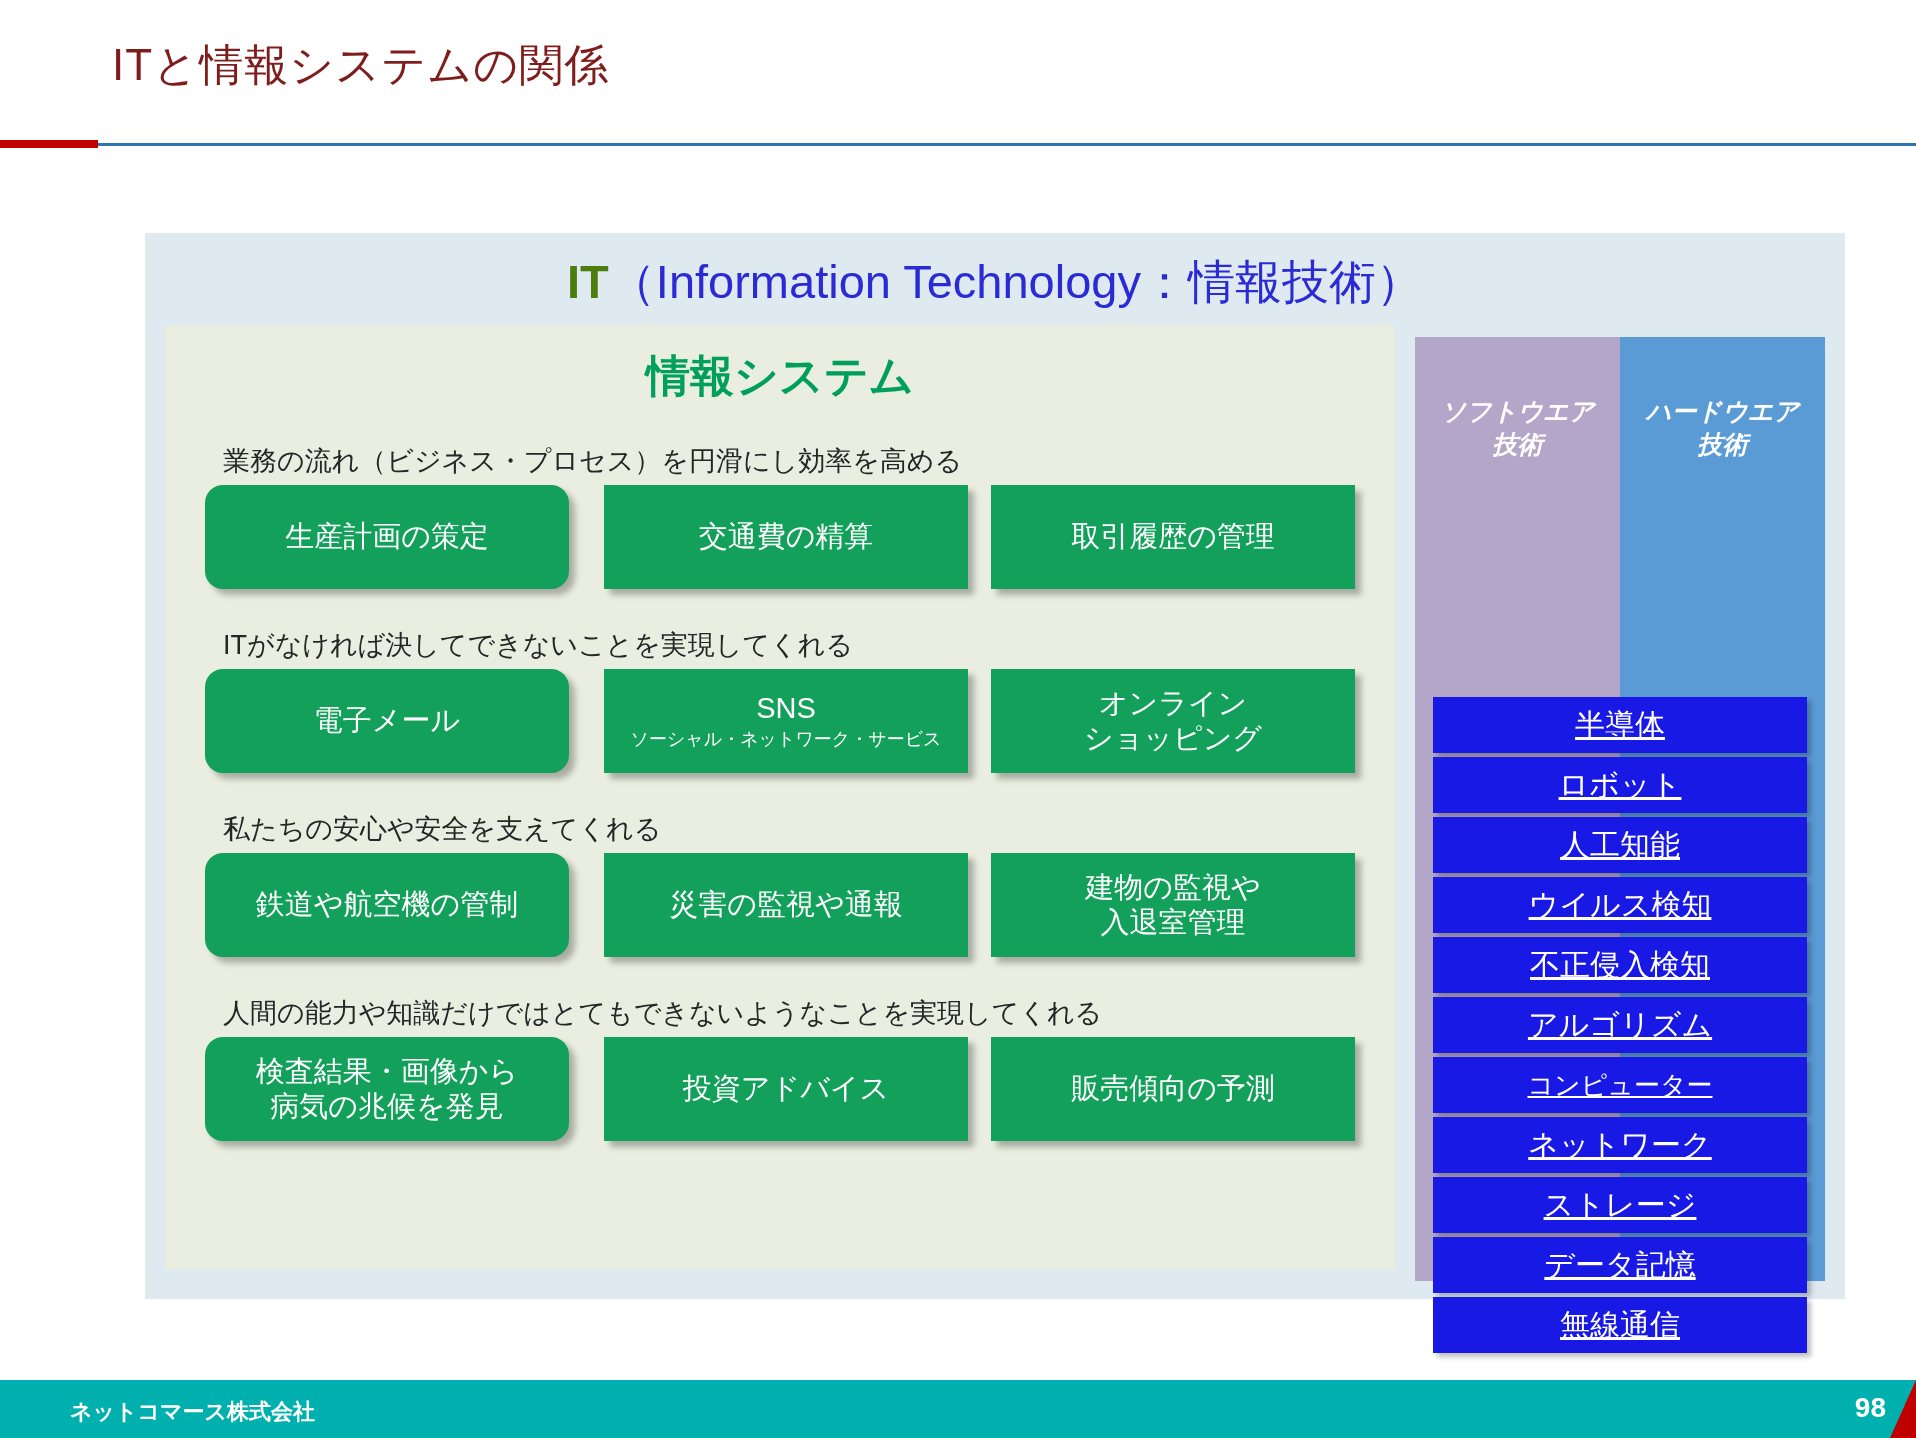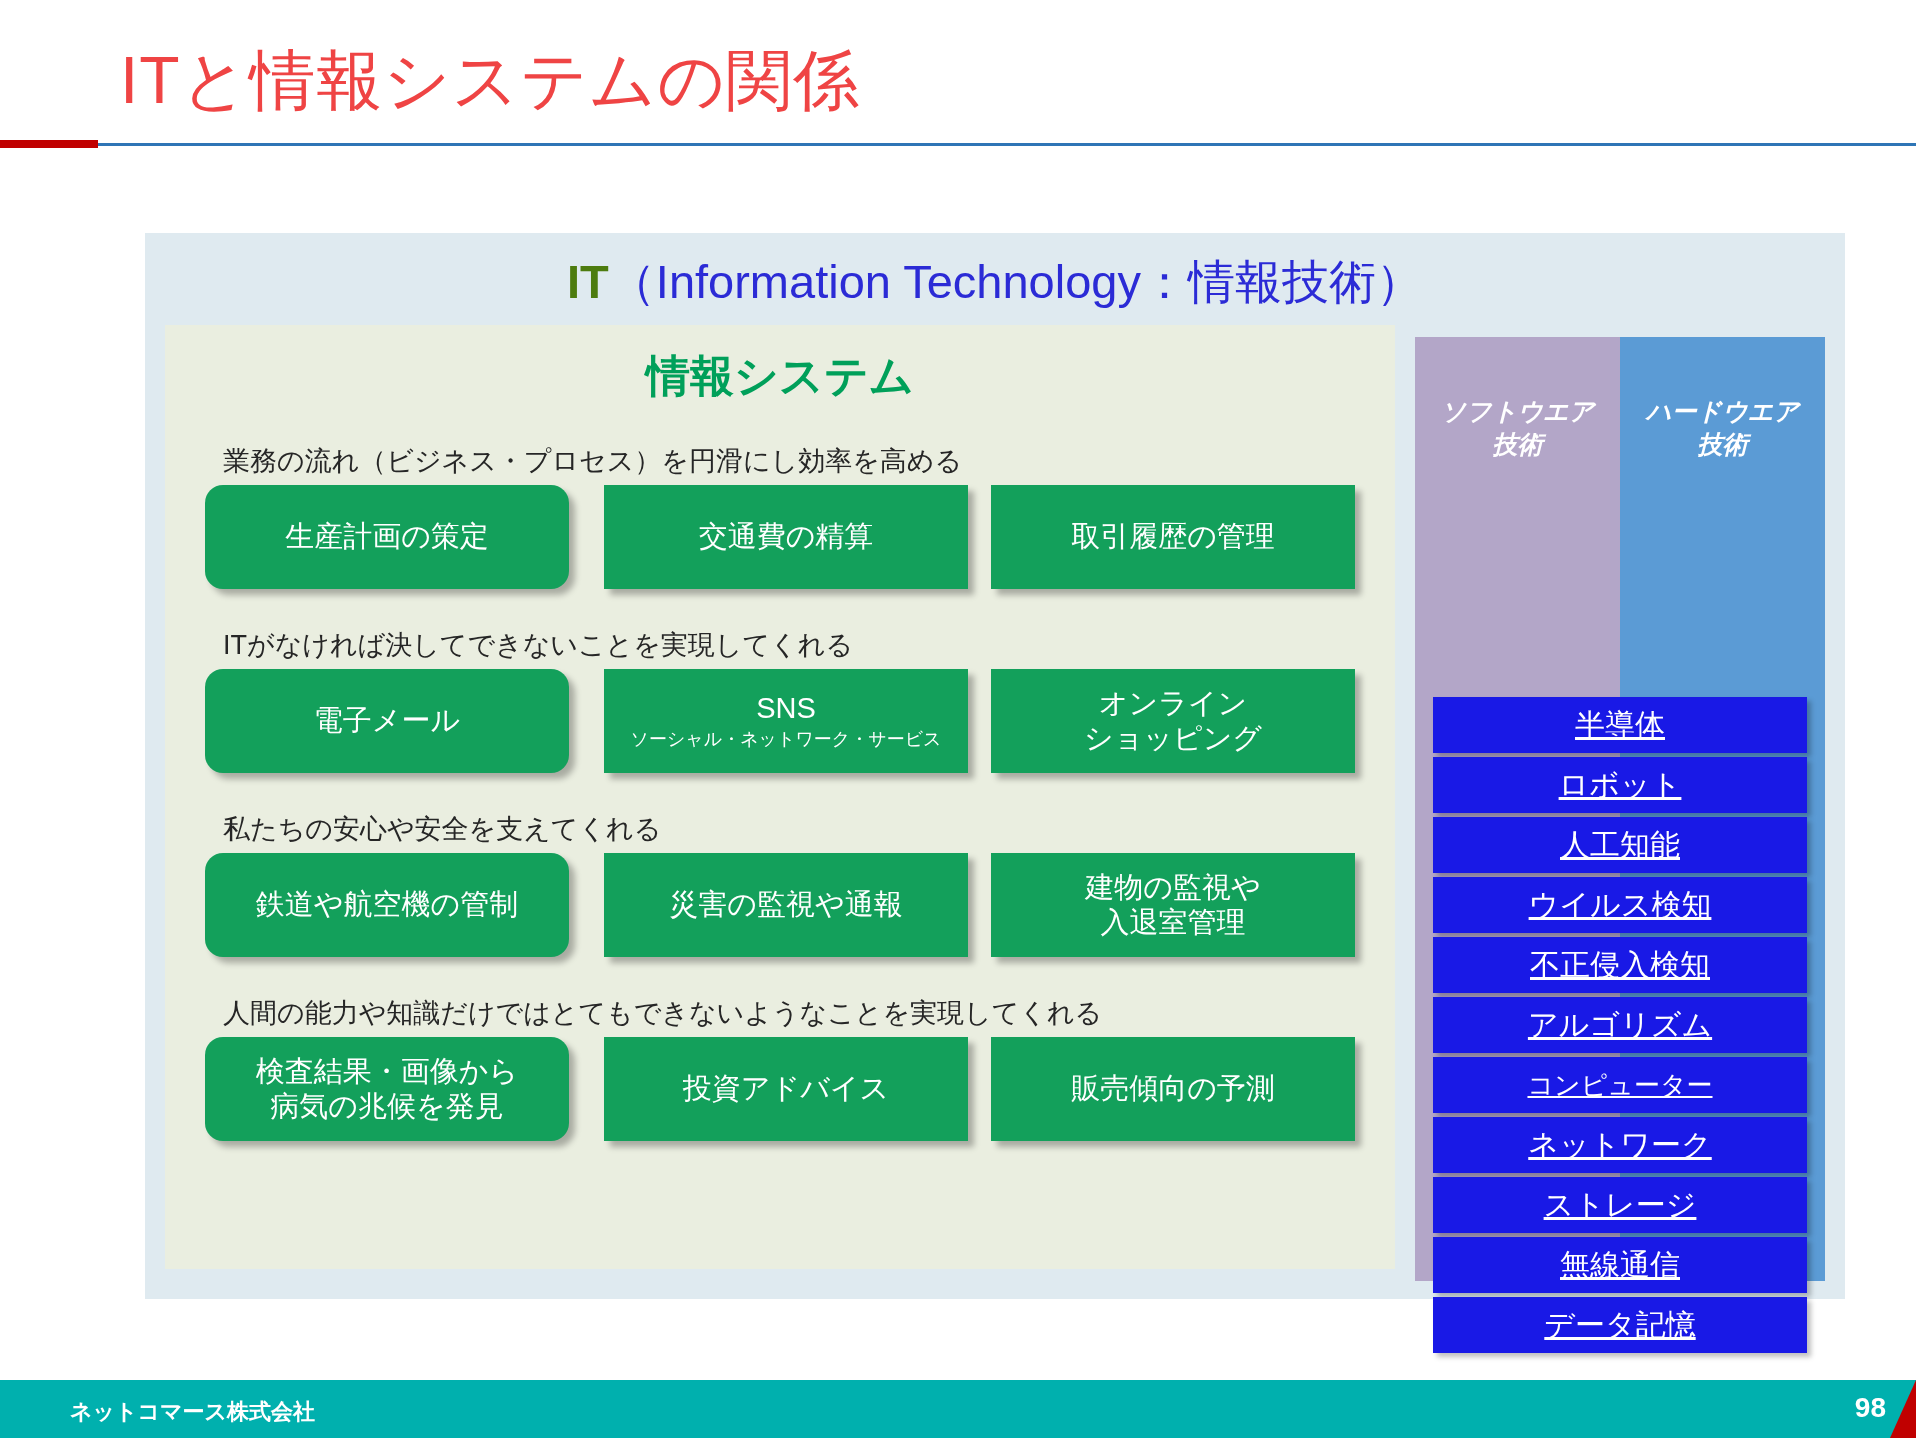--- a/index.html
+++ b/index.html
@@ -11,24 +11,24 @@
     height: 1438px;
     background: #ffffff;
     font-family: "Liberation Sans", sans-serif;
     position: relative;
     overflow: hidden;
   }
 
   
   .slide-title {
     position: absolute;
-    left: 120px;
+    left: 112px;
     top: 36px;
-    font-size: 66px;
-    color: #ef4444;
+    font-size: 44px;
+    color: #7f1d1d;
     letter-spacing: 1px;
     white-space: nowrap;
   }
   .title-rule {
     position: absolute;
     left: 0;
     top: 143px;
     width: 1916px;
     height: 3px;
     background: #2e75b6;
@@ -270,22 +270,22 @@
   <div class="tech-list">
     <div class="tech-item">半導体</div>
     <div class="tech-item">ロボット</div>
     <div class="tech-item">人工知能</div>
     <div class="tech-item">ウイルス検知</div>
     <div class="tech-item">不正侵入検知</div>
     <div class="tech-item">アルゴリズム</div>
     <div class="tech-item small">コンピューター</div>
     <div class="tech-item">ネットワーク</div>
     <div class="tech-item">ストレージ</div>
+    <div class="tech-item">データ記憶</div>
     <div class="tech-item">無線通信</div>
-    <div class="tech-item">データ記憶</div>
   </div>
 </div>
 
 <div class="footer">
   <div class="footer-left">ネットコマース株式会社</div>
   <div class="footer-right">98</div>
   <div class="footer-corner"></div>
 </div>
 
 </body></html>

